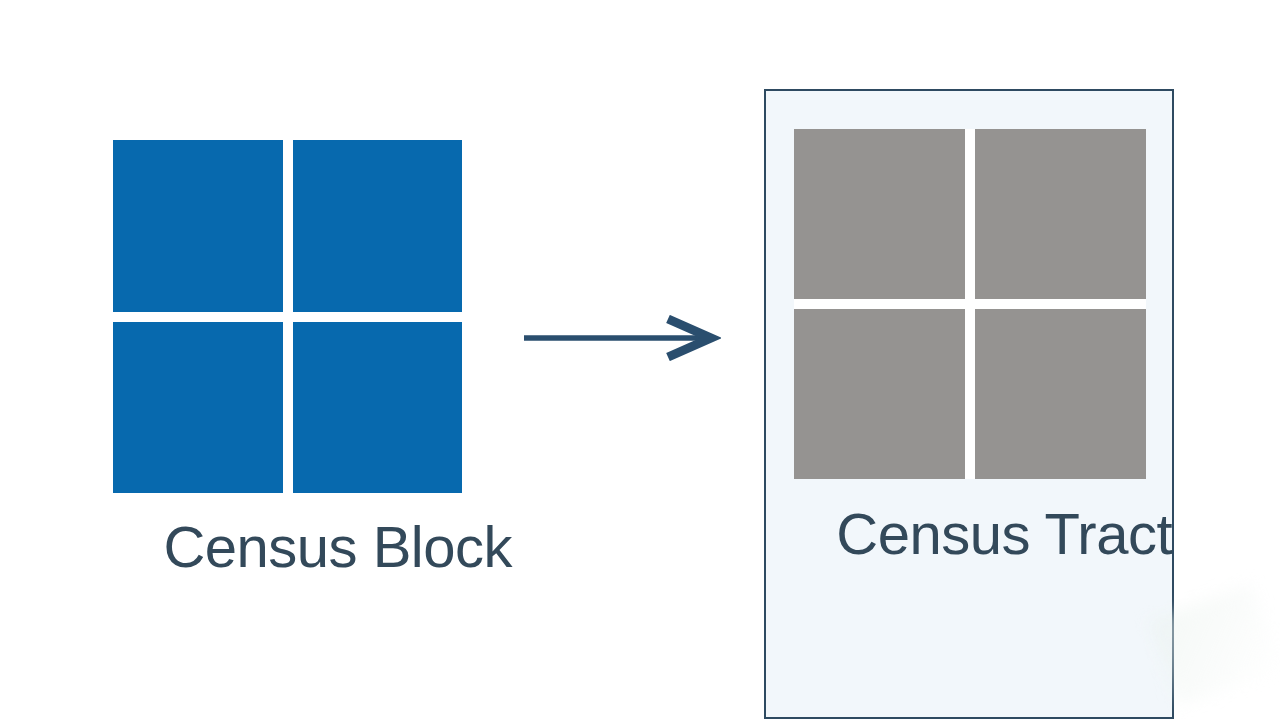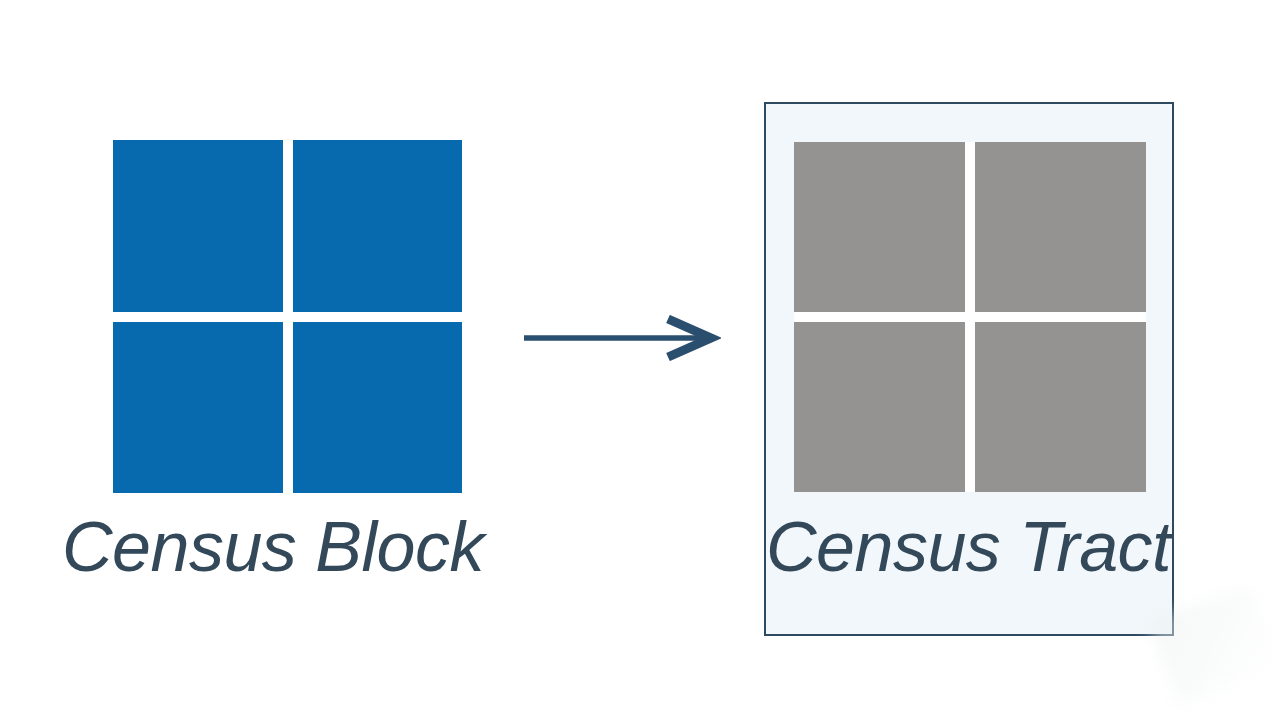--- a/index.html
+++ b/index.html
@@ -28,37 +28,36 @@
     width: 349px; height: 353px;
     display: grid;
     grid-template-columns: 1fr 1fr;
     grid-template-rows: 1fr 1fr;
     gap: 10px;
   }
   .block-cell { background: var(--blue); }
   
   .diagram-label {
     position: absolute;
-    text-align: left;
-    font-size: 70px;
+    text-align: right;
+    font-size: 58px;
     line-height: 58px;
     letter-spacing: -0.5px;
     color: var(--text);
     white-space: nowrap;
-    font-style: italic;
   }
   .label-left { left: 62px; top: 518px; width: 450px; }
   
   .arrow-wrap { position: absolute; left: 521px; top: 315px; width: 200px; height: 46px; }
   .arrow-wrap svg { display: block; }
   
   .tract-box {
     position: absolute;
-    left: 764px; top: 102px;
-    width: 410px; height: 534px;
+    left: 764px; top: 89px;
+    width: 410px; height: 630px;
     background: var(--box-bg);
     border: 2.5px solid var(--box-border);
   }
   .tract-grid {
     position: absolute;
     left: 28px; top: 38px;
     width: 352px; height: 350px;
     display: grid;
     grid-template-columns: 1fr 1fr;
     grid-template-rows: 1fr 1fr;

